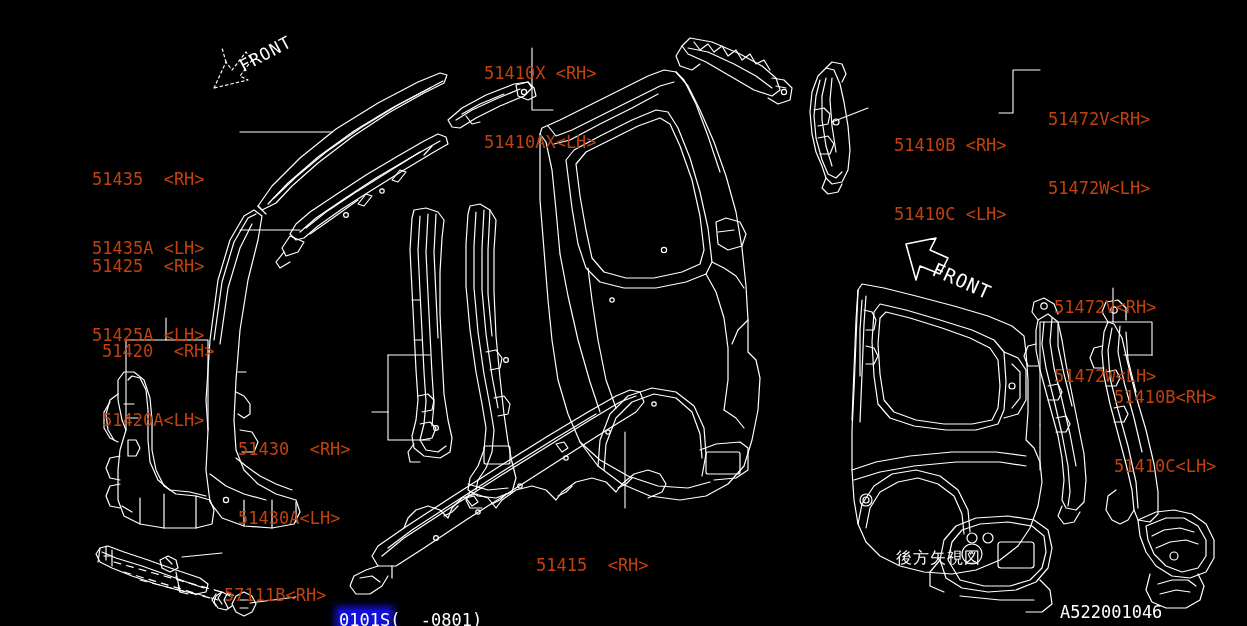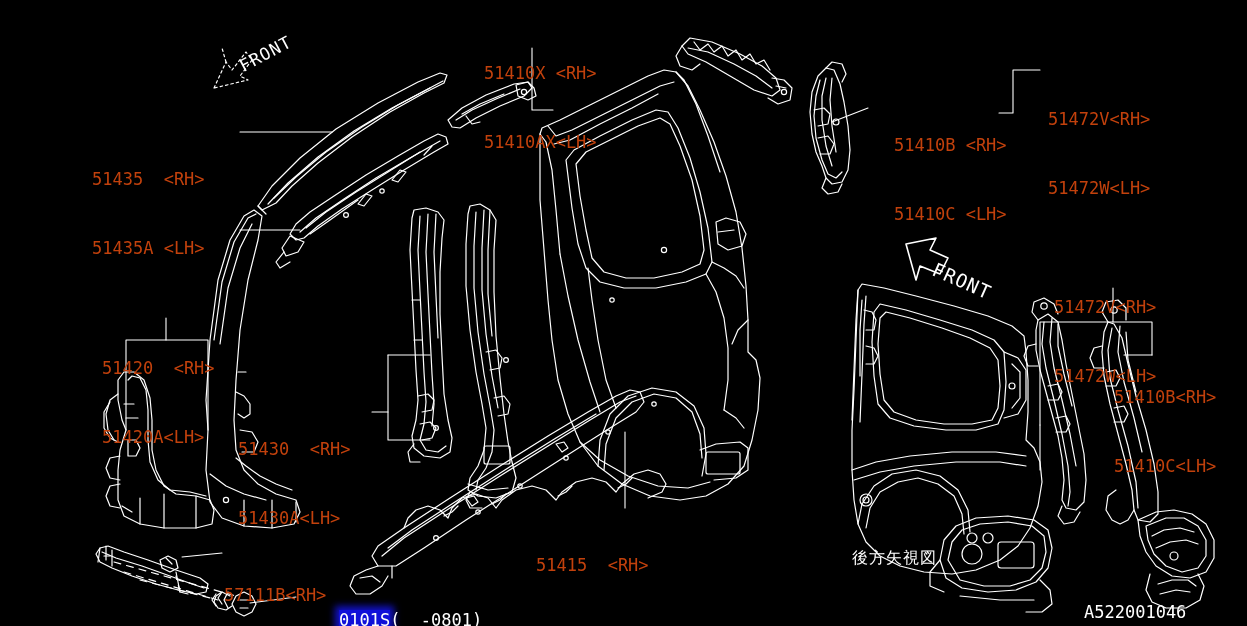--- a/index.html
+++ b/index.html
@@ -41,20 +41,21 @@
     font-size: 17px;
     white-space: pre;
   }
   .jp {
     position: absolute;
     color: #ffffff;
     font-family: Liberation Mono, monospace;
     font-size: 16px;
     white-space: pre;
     letter-spacing: 1px;
+    margin-left: 44px;
   }
   .sel {
     position: absolute;
     color: #ffffff;
     font-family: "DejaVu Sans Mono", "Liberation Mono", monospace;
     font-size: 17px;
     line-height: 23px;
     white-space: pre;
   }
   .sel .hl {
@@ -400,22 +401,26 @@
   <div class="lbl" style="left:874px; top:88px;margin-left:20px;">
     <span class="ln">51410B &lt;RH&gt;</span>
     <span class="ln">51410C &lt;LH&gt;</span>
   </div>
 
   <div class="lbl" style="left:92px; top:122px;">
     <span class="ln">51435  &lt;RH&gt;</span>
     <span class="ln">51435A &lt;LH&gt;</span>
   </div>
 
-
-  <div class="lbl" style="left:102px; top:311px;">
+  <div class="lbl" style="left:92px; top:209px;">
+    <span class="ln">51425  &lt;RH&gt;</span>
+    <span class="ln">51425A &lt;LH&gt;</span>
+  </div>
+
+  <div class="lbl" style="left:102px; top:294px;">
     <span class="ln">51420  &lt;RH&gt;</span>
     <span class="ln">51420A&lt;LH&gt;</span>
   </div>
 
   <div class="lbl" style="left:238px; top:392px;">
     <span class="ln">51430  &lt;RH&gt;</span>
     <span class="ln">51430A&lt;LH&gt;</span>
   </div>
 
   <div class="lbl" style="left:536px; top:508px;">
@@ -442,15 +447,15 @@
     <span class="ln"><span class="hl">0101S</span><span>(  -0801)</span></span>
     
   </div>
 
   <div class="front-txt" style="left:236px; top:58px; transform: rotate(-28deg); transform-origin: left top;">FRONT</div>
 
   <div class="front-txt" style="left:938px; top:258px; transform: rotate(24deg); transform-origin: left top; font-size:19px;">FRONT</div>
 
   <div class="jp" style="left:852px; top:548px;">後方矢視図</div>
 
-  <div class="code" style="left:1084px; top:602px;">A522001046</div>
+  <div class="code" style="left:1060px; top:602px;">A522001046</div>
 
 </div>
 
 </body></html>

